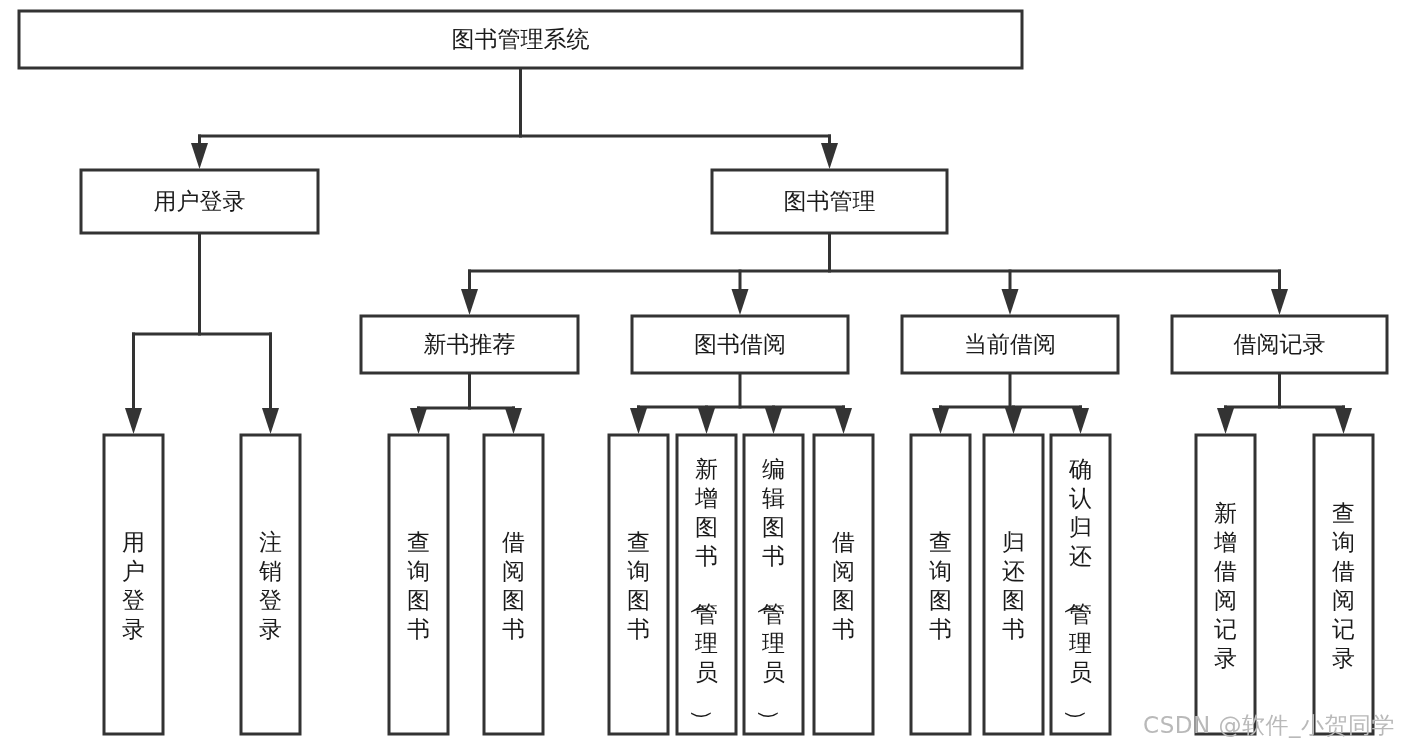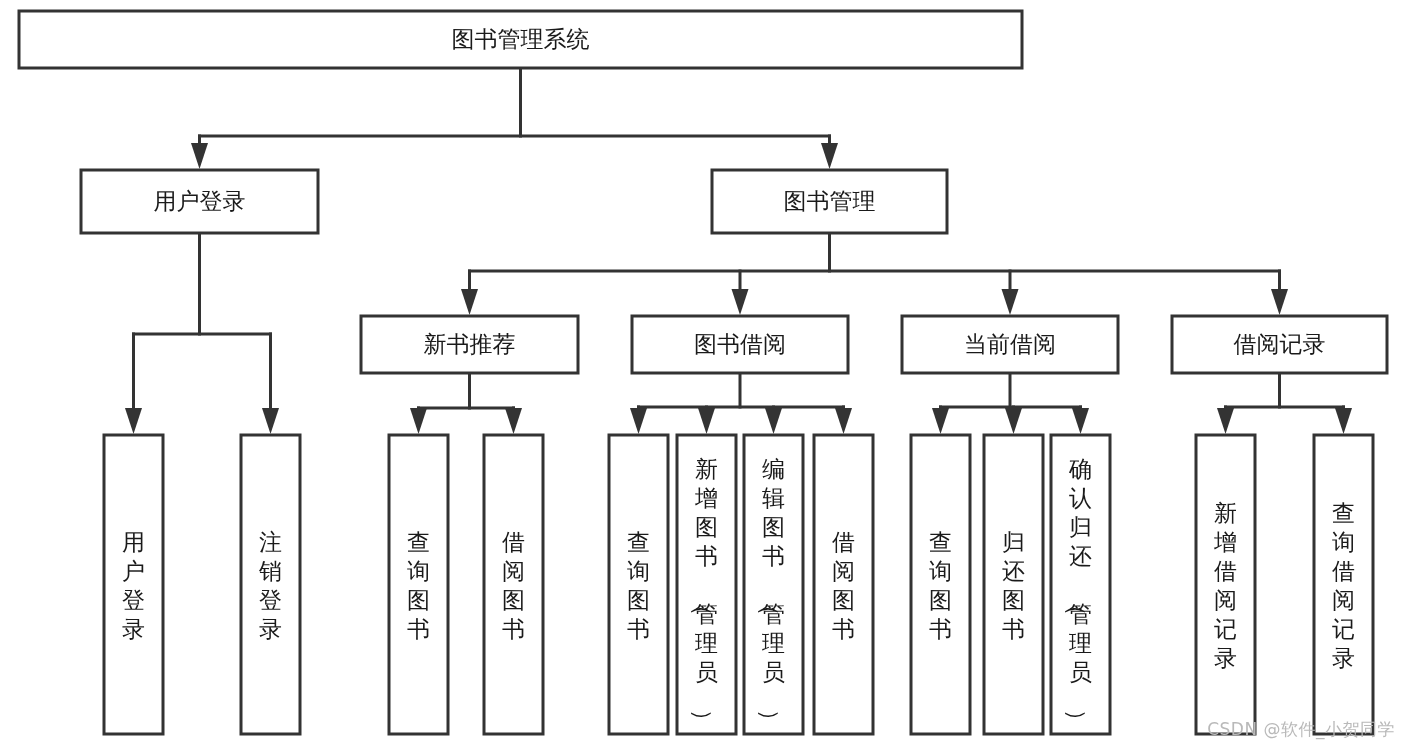--- a/index.html
+++ b/index.html
@@ -53,21 +53,21 @@
     fill: #1a1a1a;
     font-family: "DejaVu Sans", "Liberation Sans", sans-serif;
     font-size: 23px;
     text-anchor: middle;
   }
   .watermark {
     position: absolute;
     right: 10px;
     bottom: 6px;
     font-family: "DejaVu Sans", "Liberation Sans", sans-serif;
-    font-size: 17px;
+    font-size: 23px;
     color: #b9b9b9;
     white-space: nowrap;
     letter-spacing: 0.5px;
     user-select: none;
   }
 </style>
 </head>
 <body>
 
 <div id="diagram-root">

